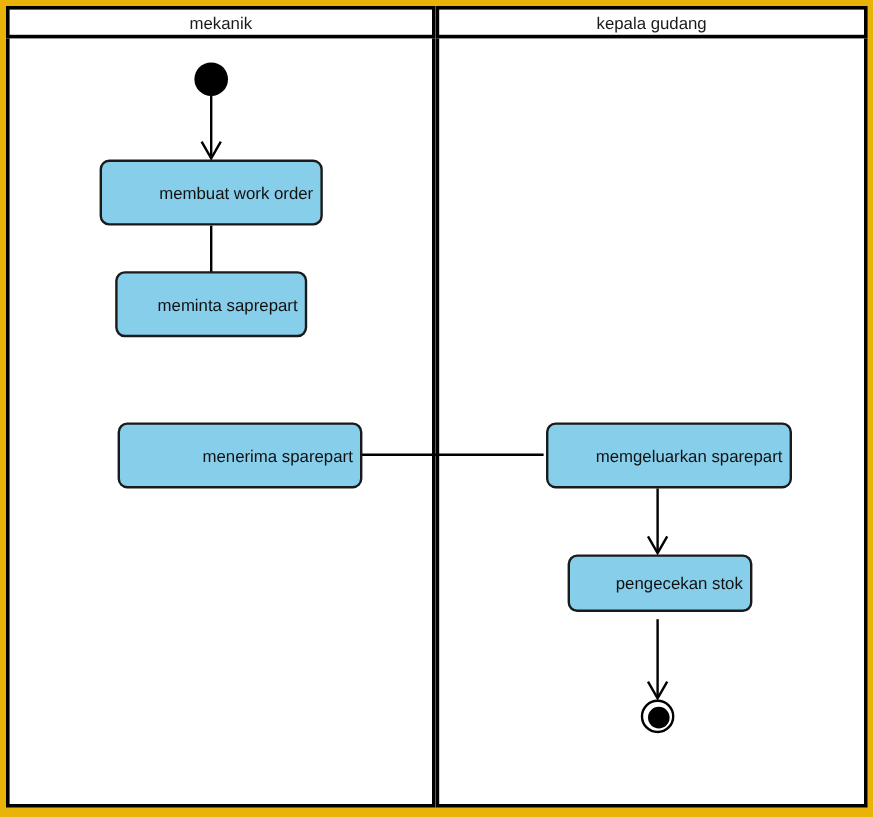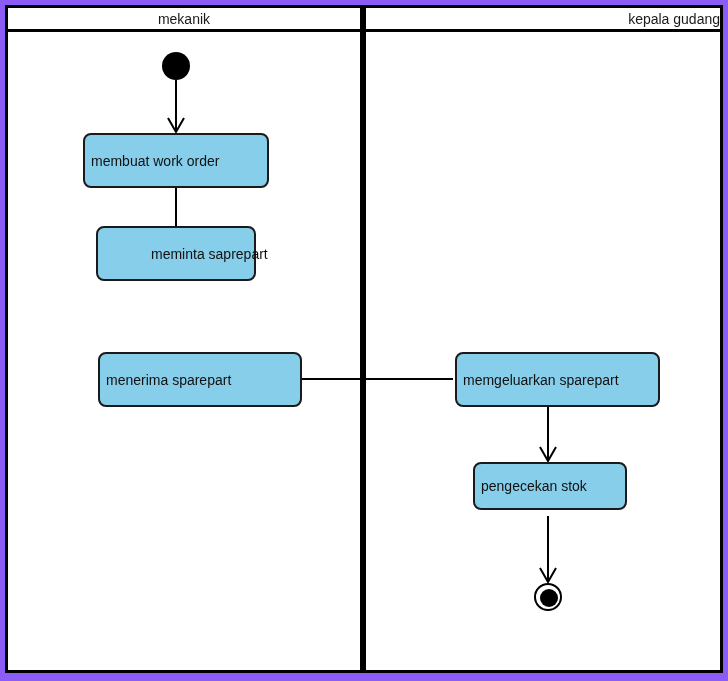--- a/index.html
+++ b/index.html
@@ -7,21 +7,21 @@
     padding: 0;
     background: #ffffff;
   }
   body {
     font-family: "Liberation Sans", sans-serif;
   }
   #canvas {
     position: relative;
     width: 728px;
     height: 681px;
-    background: #8b5cf6;
+    background: #eab308;
     overflow: hidden;
   }
 
   
   .lane {
     position: absolute;
     box-sizing: border-box;
     border: 3px solid #000000;
     background: #ffffff;
   }
@@ -43,21 +43,21 @@
 
   
   .activity {
     position: absolute;
     box-sizing: border-box;
     background: #87CEEB;
     border: 2px solid #1a1a1a;
     border-radius: 8px;
     display: flex;
     align-items: center;
-    justify-content: flex-start;
+    justify-content: flex-end;
   }
   .activity-label {
     font-size: 14px;
     color: #111111;
     line-height: 1;
     white-space: nowrap;
     padding: 0 6px;
   }
 
   
@@ -98,21 +98,21 @@
 <body>
 
 <div id="canvas">
 
   <div class="lane" style="left:5px; top:5px; width:358px; height:668px;"></div>
   <div class="lane-header" style="left:5px; top:5px; width:358px; height:27px;">
     <span class="lane-header-label">mekanik</span>
   </div>
 
   <div class="lane" style="left:363px; top:5px; width:360px; height:668px;"></div>
-  <div class="lane-header" style="left:363px; top:5px; width:360px; height:27px;justify-content:flex-end;">
+  <div class="lane-header" style="left:363px; top:5px; width:360px; height:27px;">
     <span class="lane-header-label">kepala gudang</span>
   </div>
 
   <svg id="edges" viewBox="0 0 728 681" width="728" height="681">
 
     <g>
       <line x1="176" y1="80" x2="176" y2="131"></line>
       <polyline points="168,118 176,132 184,118"></polyline>
     </g>
 

